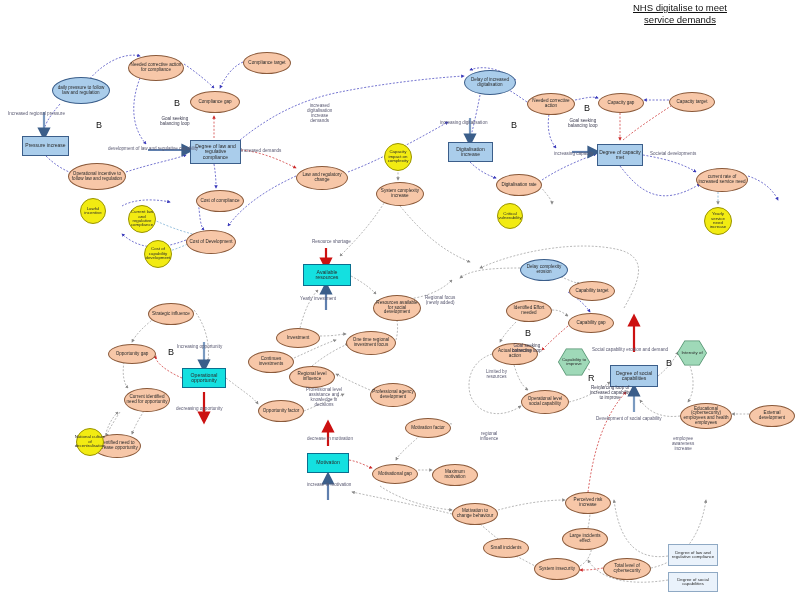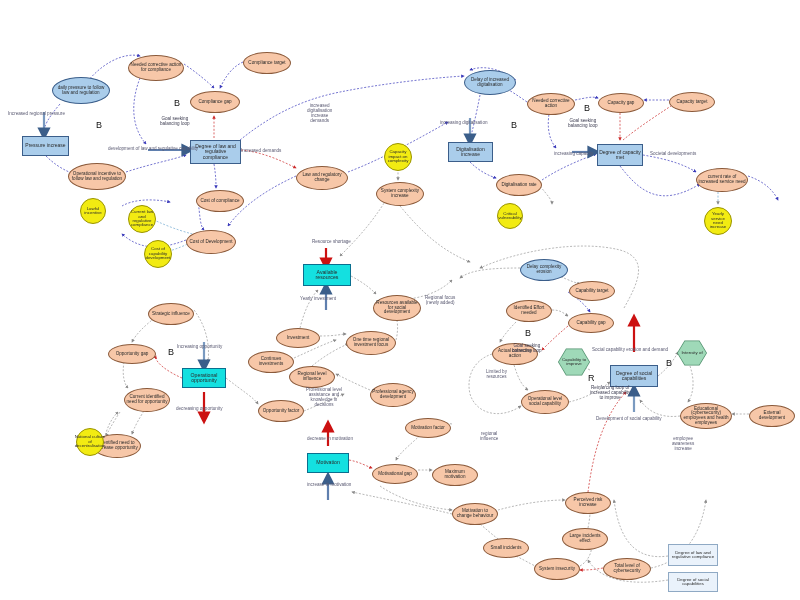--- a/index.html
+++ b/index.html
@@ -50,20 +50,24 @@
   
   #title{position:absolute;left:560px;top:2px;width:240px;text-align:center;
          font-size:9.5px;color:#111;line-height:1.25;}
   #title span{text-decoration:underline;}
 </style>
 </head>
 <body>
 
 <div id="canvas">
 
+  <div id="title">
+    <span>NHS digitalise to meet</span><br>
+    <span>service demands</span>
+  </div>
 
   <svg class="edges" viewBox="0 0 800 600">
     <defs>
       <marker id="ahB" markerWidth="5" markerHeight="5" refX="4" refY="2.5" orient="auto">
         <path d="M0,0 L5,2.5 L0,5 z" fill="#3b3bbb"></path>
       </marker>
       <marker id="ahR" markerWidth="5" markerHeight="5" refX="4" refY="2.5" orient="auto">
         <path d="M0,0 L5,2.5 L0,5 z" fill="#cc2a2a"></path>
       </marker>
       <marker id="ahG" markerWidth="5" markerHeight="5" refX="4" refY="2.5" orient="auto">

